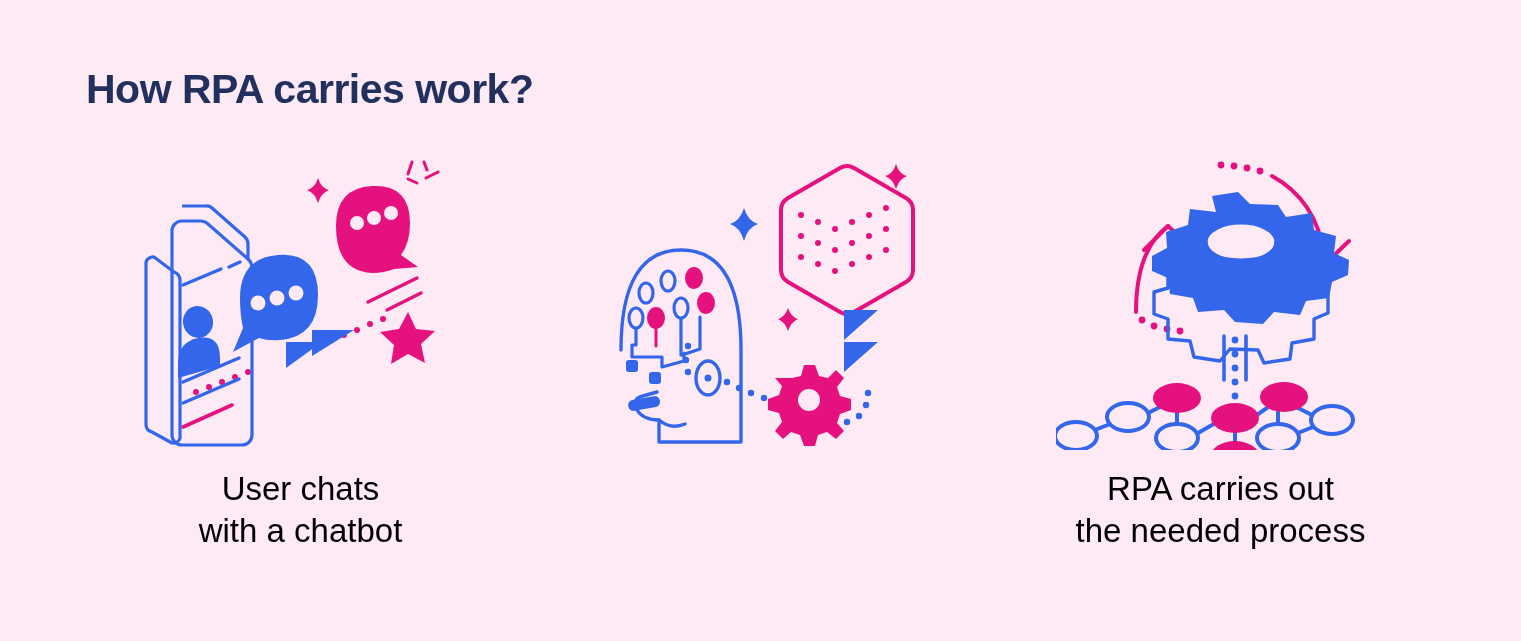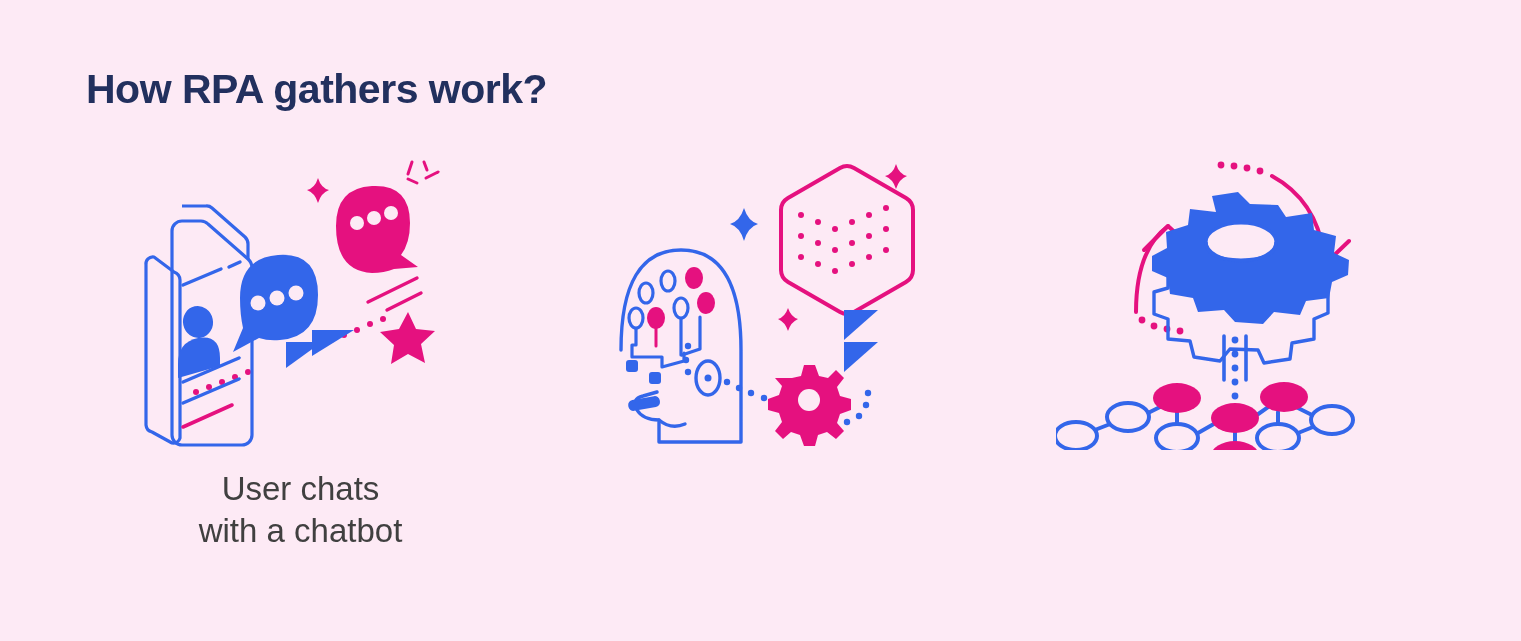--- a/index.html
+++ b/index.html
@@ -50,31 +50,31 @@
   .step-art {
     width: 330px;
     height: 300px;
     display: block;
   }
   .step-caption {
     margin-top: 18px;
     text-align: center;
     font-size: 33px;
     line-height: 1.28;
-    color: #404040;
+    color: #000000;
     font-weight: 400;
     white-space: pre-line;
   }
 </style>
 </head>
 <body>
 
 <div class="infographic">
 
-  <div class="page-title">How RPA gathers work?</div>
+  <div class="page-title">How RPA carries work?</div>
 
   <div class="steps">
 
     <div class="step">
       <svg class="step-art" viewBox="0 0 330 300">
 
         <g fill="#e5117f">
           <circle cx="60" cy="242" r="3"></circle>
           <circle cx="73" cy="237" r="3"></circle>
           <circle cx="86" cy="232" r="3"></circle>
@@ -305,16 +305,18 @@
           </g>
           <g fill="#e5117f">
             <ellipse cx="121" cy="248" rx="24" ry="15"></ellipse>
             <ellipse cx="179" cy="268" rx="24" ry="15"></ellipse>
             <ellipse cx="228" cy="247" rx="24" ry="15"></ellipse>
             <ellipse cx="179" cy="306" rx="24" ry="15"></ellipse>
           </g>
         </g>
       </svg>
 
+      <div class="step-caption">RPA carries out
+the needed process</div>
     </div>
 
   </div>
 </div>
 
 </body></html>

